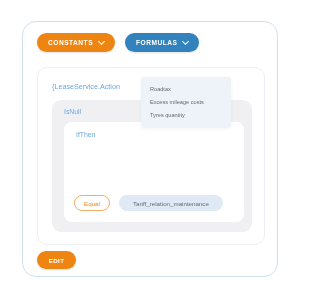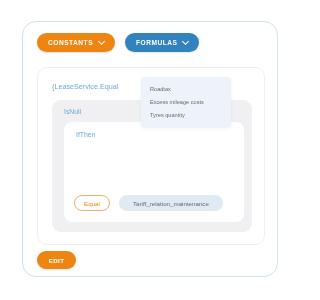--- a/index.html
+++ b/index.html
@@ -236,21 +236,21 @@
         <span class="chev"></span>
       </button>
       <button class="pill-btn formulas">
         <span>FORMULAS</span>
         <span class="chev"></span>
       </button>
     </div>
 
     <div class="inner-card">
 
-      <div class="expr-root-label">{LeaseService.Equal</div>
+      <div class="expr-root-label">{LeaseService.Action</div>
 
       <div class="isnull-block">
         <div class="isnull-label">IsNull</div>
 
         <div class="ifthen-block">
           <div class="ifthen-label">IfThen</div>
 
           <div class="operand-row">
             <div class="equal-pill">Equal</div>
             <div class="tariff-pill">Tariff_relation_maintenance</div>

